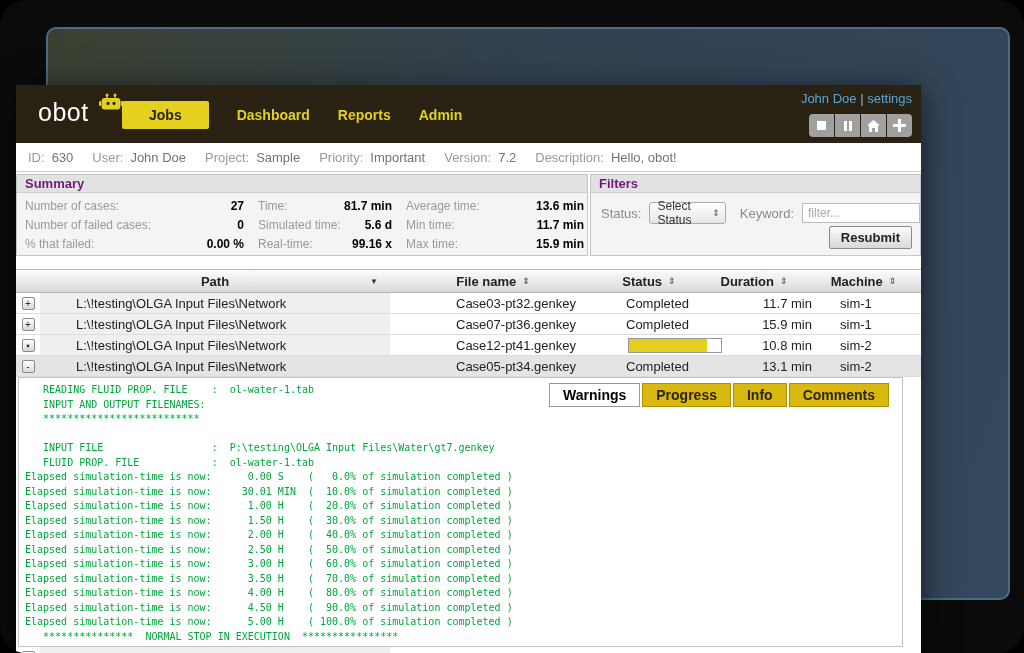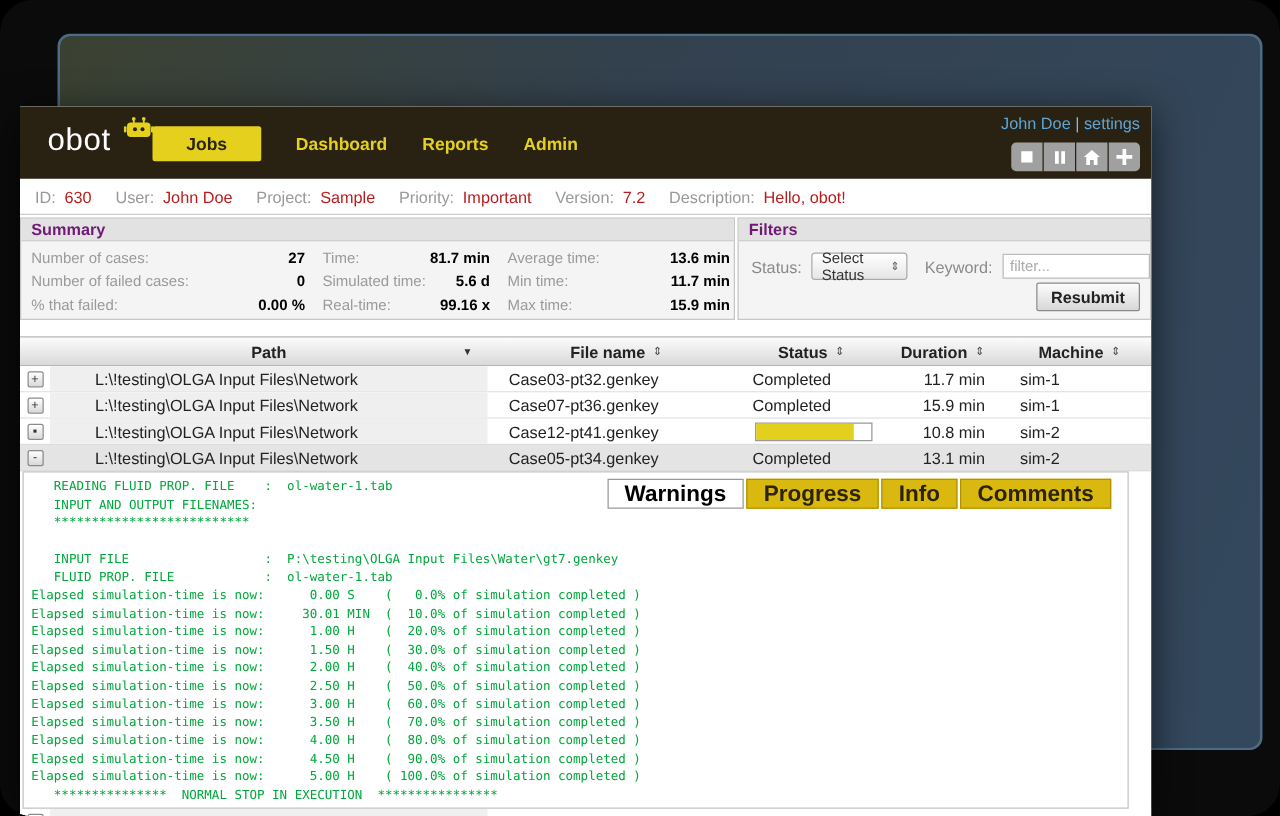--- a/index.html
+++ b/index.html
@@ -26,21 +26,21 @@
   .ctl:first-child{border-radius:4px 0 0 4px;}
   .ctl:last-child{border-radius:0 4px 4px 0;}
   .ic-stop{width:9px;height:9px;background:#fff;}
   .ic-pause{display:flex;gap:2px;}
   .ic-pause span{width:3px;height:10px;background:#fff;display:block;}
 
   
   .jobinfo{height:28px;border-bottom:1px solid #ccc;display:flex;align-items:center;padding-left:12px;background:#fff;}
   .ji{margin-right:19px;white-space:nowrap;}
   .ji-label{color:#999;margin-right:7px;}
-  .ji-value{color:#b91c1c;}
+  .ji-value{color:#737373;}
 
   
   .panels{display:flex;gap:2px;padding:2px 0;background:#fff;}
   .panel{border:1px solid #c6c6c6;background:#f4f4f4;box-sizing:border-box;height:82px;}
   .p-summary{width:572px;}
   .p-filters{flex:1;position:relative;}
   .panel-title{height:17px;line-height:17px;background:#e2e2e2;border-bottom:1px solid #cfcfcf;font-weight:bold;
                padding-left:8px;color:#701a75;font-size:13px;}
   .stats{display:grid;grid-template-columns:219px 134px 178px;column-gap:14px;row-gap:5px;padding:6px 0 0 8px;}
   .pair{display:flex;justify-content:space-between;font-size:12px;}
@@ -58,36 +58,36 @@
 
   
   .gridhead{display:flex;align-items:center;height:22px;margin-top:11px;background:linear-gradient(#fcfcfc,#d9d9d9);
             border-top:1px solid #b6b6b6;border-bottom:1px solid #b6b6b6;font-weight:bold;font-size:13px;}
   .gh{display:flex;align-items:center;justify-content:center;position:relative;height:100%;cursor:pointer;box-sizing:border-box;}
   .sort-updown{font-size:9px;margin-left:6px;color:#444;font-weight:normal;}
   .sort-down{position:absolute;right:12px;top:7px;font-size:8px;color:#333;}
   .row{display:flex;align-items:center;height:20px;border-bottom:1px solid #ddd;font-size:13px;background:#fff;cursor:pointer;}
   .c-exp{width:24px;display:flex;justify-content:center;align-items:center;box-sizing:border-box;align-self:stretch;}
   .c-path{width:350px;padding-left:36px;box-sizing:border-box;align-self:stretch;display:flex;align-items:center;}
-  .c-file{width:206px;padding-left:17px;box-sizing:border-box;}
+  .c-file{width:206px;padding-left:42px;box-sizing:border-box;margin-left:24px;}
   .c-status{width:106px;padding-left:6px;box-sizing:border-box;}
   .c-dur{width:104px;text-align:right;padding-right:18px;box-sizing:border-box;}
   .c-mach{flex:1;padding-left:10px;box-sizing:border-box;}
   .row .c-path{background:#efefef;}
   .row.expanded{background:#e4e4e4;}
   .row.expanded .c-path{background:#e4e4e4;}
   .expbtn{width:13px;height:13px;border:1px solid #8a8a8a;background:linear-gradient(#fff,#d8d8d8);font-size:10px;
           padding:0;cursor:pointer;color:#333;font-family:inherit;display:flex;align-items:center;justify-content:center;border-radius:2px;}
   .progress{width:92px;height:13px;border:1px solid #999;background:#fff;margin-left:2px;}
   .progress-fill{height:100%;background:#e3cf1d;width:0;}
 
   
   .detail{position:relative;margin:0 18px 0 2px;height:270px;border:1px solid #c2c2c2;background:#fff;box-sizing:border-box;overflow:hidden;}
   .tabs{position:absolute;top:5px;right:13px;display:flex;gap:2px;}
-  .tab{height:24px;display:flex;align-items:center;padding:0 13px;font-weight:bold;font-size:18px;background:#d9b90f;
+  .tab{height:24px;display:flex;align-items:center;padding:0 13px;font-weight:bold;font-size:14px;background:#d9b90f;
        color:#2c2400;border:1px solid #b09200;cursor:pointer;box-sizing:border-box;}
   .tab.active{background:#fff;color:#000;border:1px solid #999;}
   .log{padding:5px 0 0 6px;font-family:"DejaVu Sans Mono",monospace;font-size:10px;line-height:14.5px;color:#00a73c;}
   .log-line{white-space:pre;min-height:14.5px;}
 </style>
 </head>
 <body>
 
 <div class="canvas">
   <div class="backdrop"></div>

